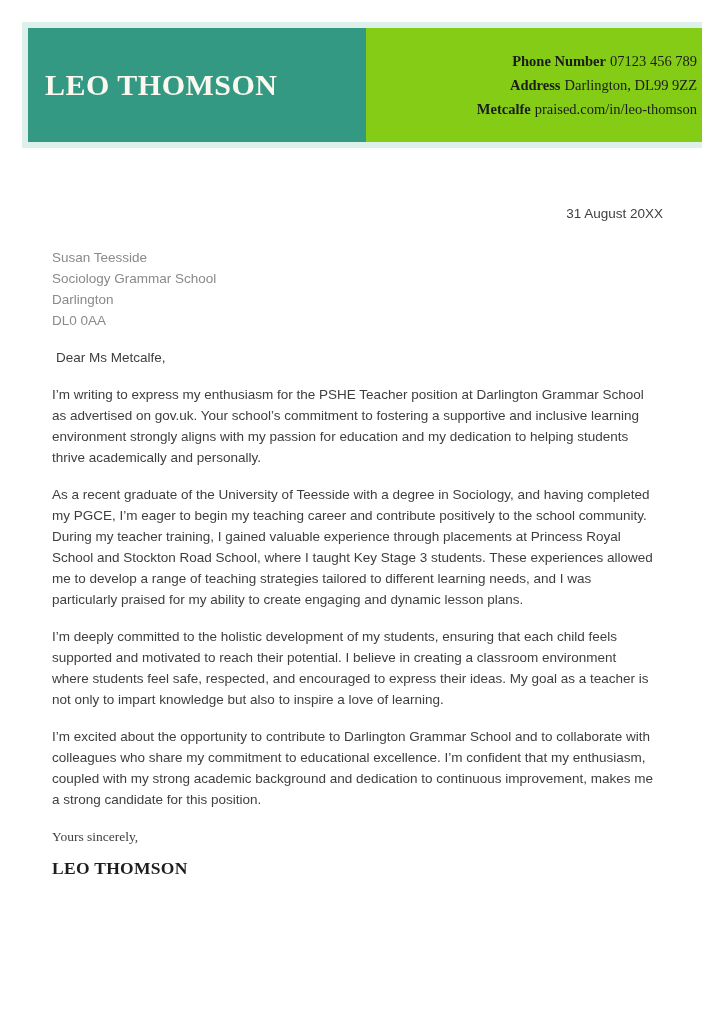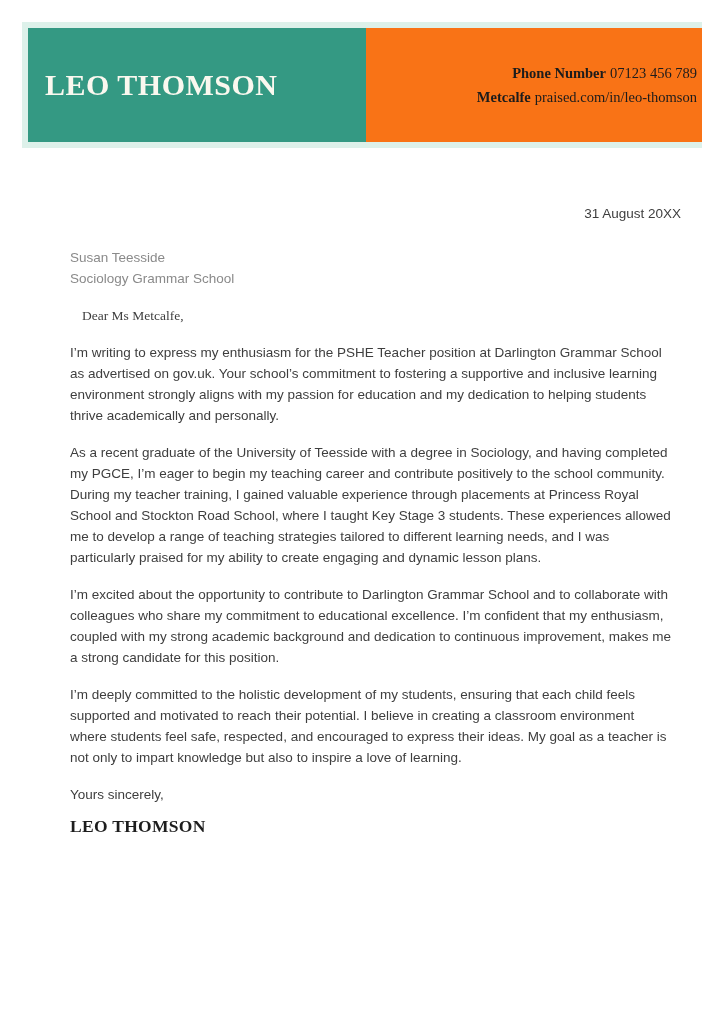--- a/index.html
+++ b/index.html
@@ -31,52 +31,52 @@
     font-family:"Liberation Serif", serif;
     font-weight:bold;
     font-size:30px;
     letter-spacing:0.5px;
     color:#faf8ef;
     white-space:nowrap;
   }
   .contact-box{
     flex:1 1 auto;
     height:114px;
-    background:#f97316;
+    background:#84cc16;
     display:flex;flex-direction:column;justify-content:center;
     box-sizing:border-box;
     padding-right:5px;
   }
   .contact-row{
     font-family:"Liberation Serif", serif;
     font-size:14.5px;
     line-height:24px;
     color:#1c1c1c;
     text-align:right;
     white-space:nowrap;
   }
   .contact-row .label{font-weight:bold;margin-right:4px;}
   
   .letter{
-    position:absolute;left:70px;top:148px;
+    position:absolute;left:52px;top:148px;
     width:611px;
     font-size:13.5px;
     line-height:21px;
     color:#3e3e3e;
   }
   .date-line{
     margin-top:55px;
     text-align:right;
     margin-bottom:23px;
   }
   .recipient{color:#8a8a8a;margin-bottom:16px;}
   .recipient div{line-height:21px;}
-  .salutation{margin:0 0 16px 12px;font-family:Liberation Serif, serif;}
+  .salutation{margin:0 0 16px 4px;}
   .letter p{margin:0 8px 16px 0;}
-  .closing{margin:6px 0 11px 0;}
+  .closing{margin:6px 0 11px 0;font-family:Liberation Serif, serif;}
   .signature{
     font-family:"Liberation Serif", serif;
     font-weight:bold;
     font-size:17.5px;
     letter-spacing:0.3px;
     color:#1d1d1d;
     margin-top:11px;
   }
 </style>
 </head>
@@ -86,37 +86,42 @@
 
   <div class="header-band">
     <div class="name-box">
       <span class="name-text">LEO THOMSON</span>
     </div>
     <div class="contact-box">
       <div class="contact-row">
         <span class="label">Phone Number</span><span>07123 456 789</span>
       </div>
       <div class="contact-row">
+        <span class="label">Address</span><span>Darlington, DL99 9ZZ</span>
+      </div>
+      <div class="contact-row">
         <span class="label">Metcalfe</span><span>praised.com/in/leo-thomson</span>
       </div>
     </div>
   </div>
 
   <div class="letter">
     <div class="date-line">31 August 20XX</div>
 
     <div class="recipient">
       <div>Susan Teesside</div>
       <div>Sociology Grammar School</div>
+      <div>Darlington</div>
+      <div>DL0 0AA</div>
     </div>
 
     <div class="salutation">Dear Ms Metcalfe,</div>
 
     <p>I’m writing to express my enthusiasm for the PSHE Teacher position at Darlington Grammar School as advertised on gov.uk. Your school’s commitment to fostering a supportive and inclusive learning environment strongly aligns with my passion for education and my dedication to helping students thrive academically and personally.</p>
     <p>As a recent graduate of the University of Teesside with a degree in Sociology, and having completed my PGCE, I’m eager to begin my teaching career and contribute positively to the school community. During my teacher training, I gained valuable experience through placements at Princess Royal School and Stockton Road School, where I taught Key Stage 3 students. These experiences allowed me to develop a range of teaching strategies tailored to different learning needs, and I was particularly praised for my ability to create engaging and dynamic lesson plans.</p>
+    <p>I’m deeply committed to the holistic development of my students, ensuring that each child feels supported and motivated to reach their potential. I believe in creating a classroom environment where students feel safe, respected, and encouraged to express their ideas. My goal as a teacher is not only to impart knowledge but also to inspire a love of learning.</p>
     <p>I’m excited about the opportunity to contribute to Darlington Grammar School and to collaborate with colleagues who share my commitment to educational excellence. I’m confident that my enthusiasm, coupled with my strong academic background and dedication to continuous improvement, makes me a strong candidate for this position.</p>
-    <p>I’m deeply committed to the holistic development of my students, ensuring that each child feels supported and motivated to reach their potential. I believe in creating a classroom environment where students feel safe, respected, and encouraged to express their ideas. My goal as a teacher is not only to impart knowledge but also to inspire a love of learning.</p>
 
     <div class="closing">Yours sincerely,</div>
     <div class="signature">LEO THOMSON</div>
   </div>
 
 </div>
 
 </body></html>

